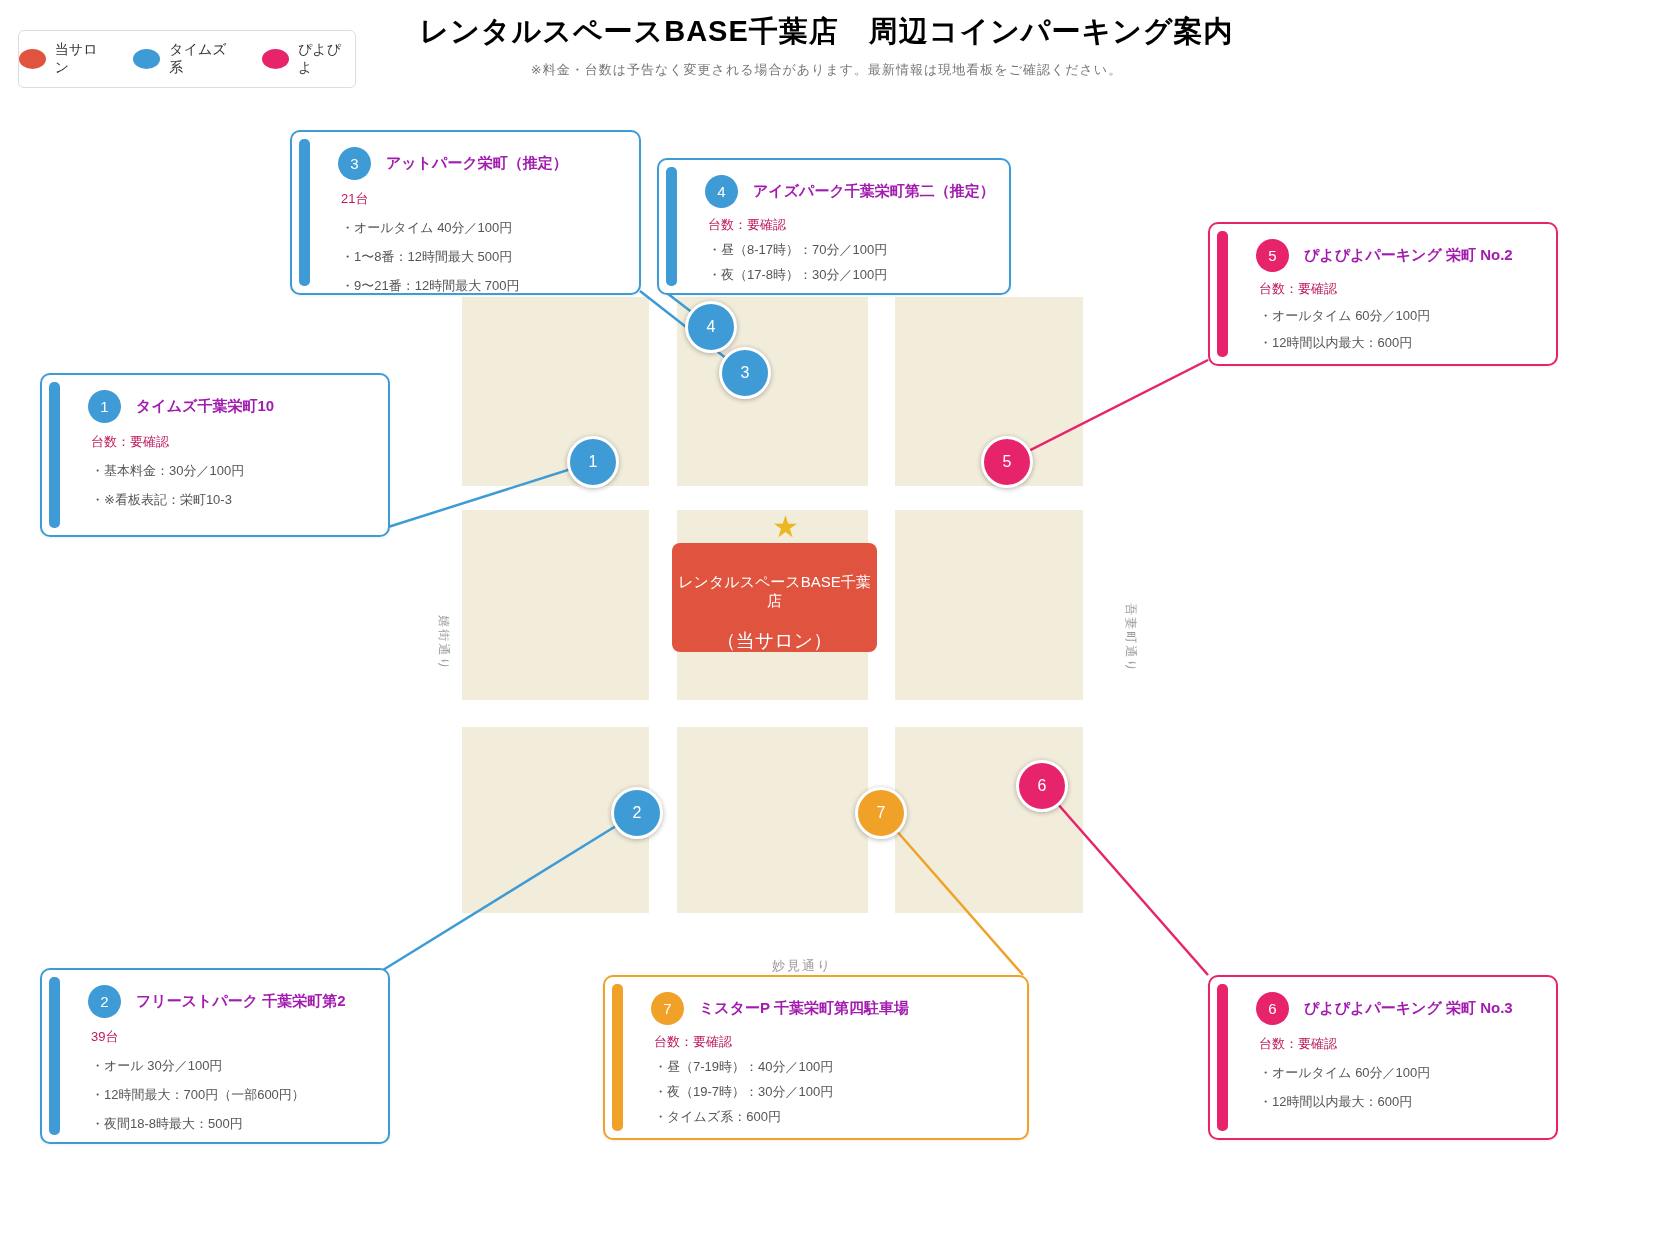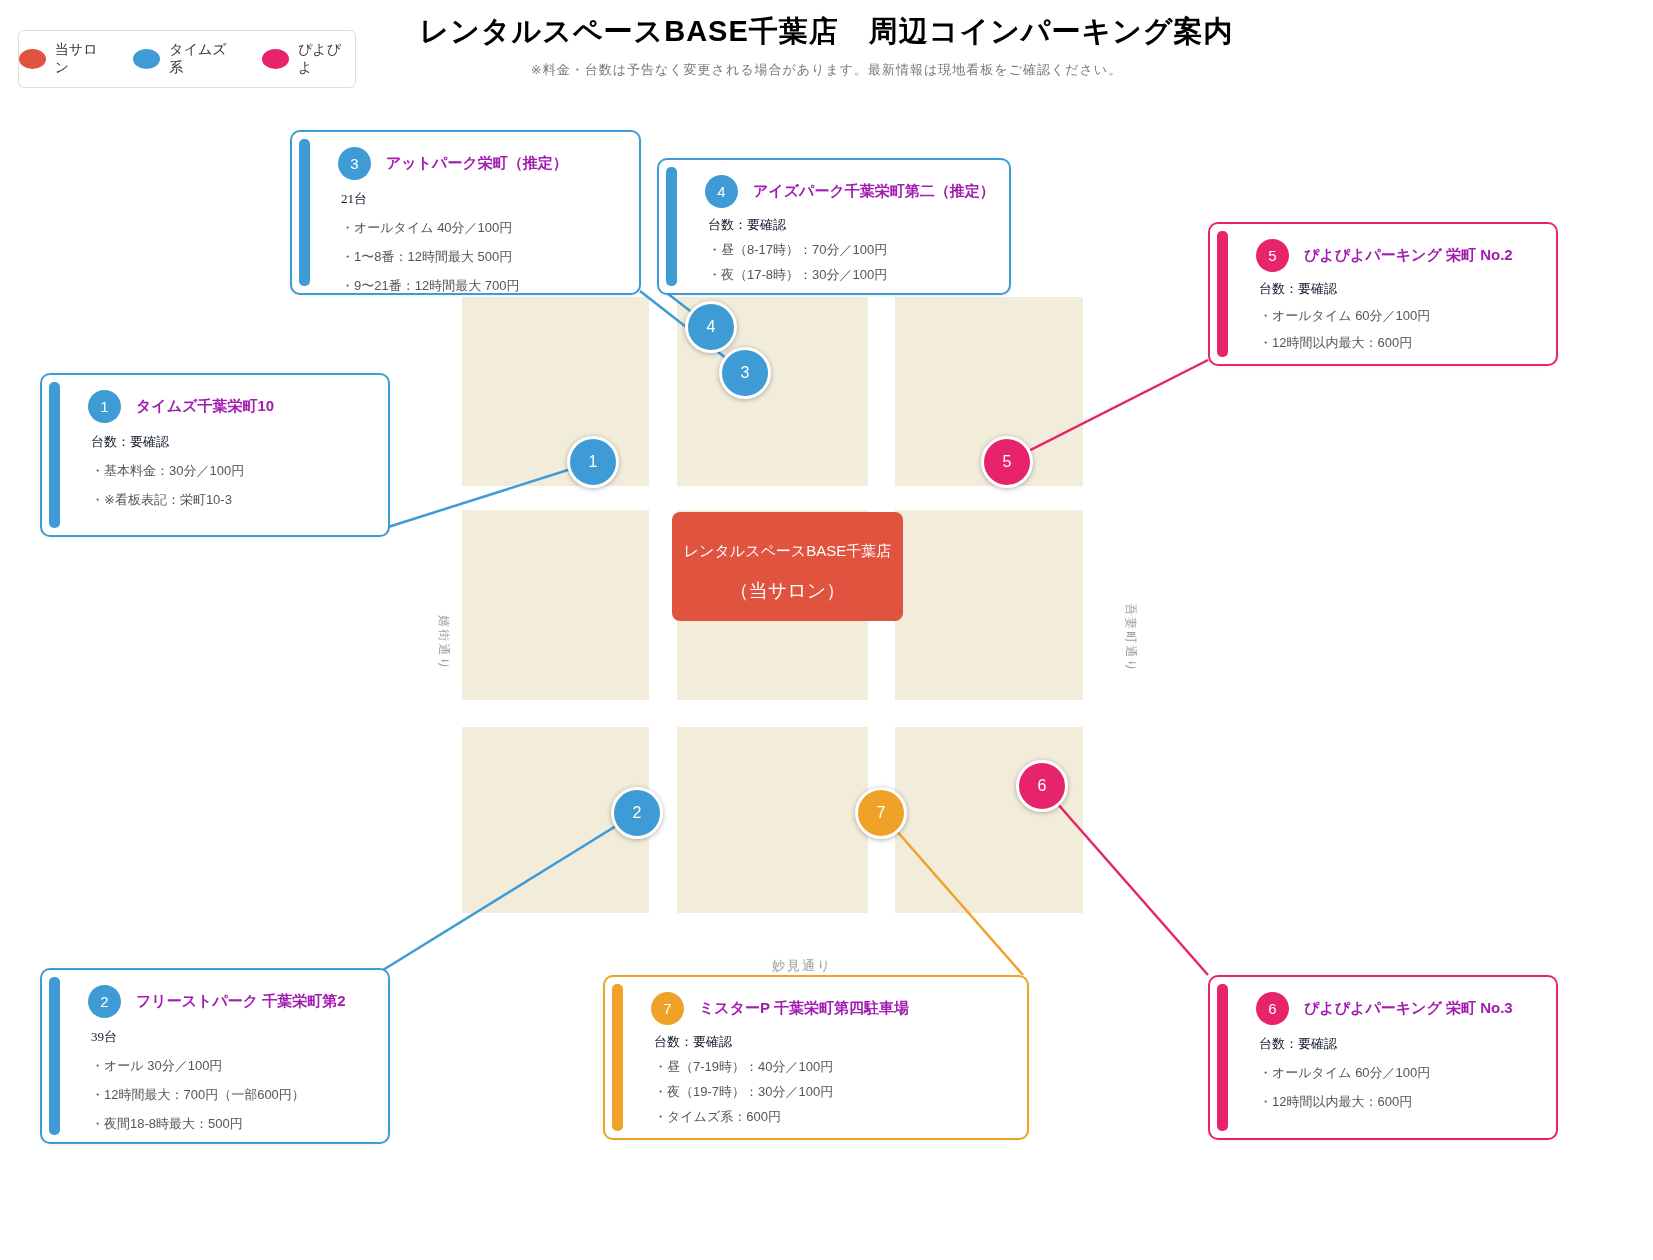--- a/index.html
+++ b/index.html
@@ -27,21 +27,21 @@
   .legend-label{font-size:14px;color:#333;}
   
   .block{position:absolute;background:#f2ecda;}
   .road-label-h{position:absolute;font-size:13px;color:#9a9a9a;letter-spacing:2px;}
   .road-label-v{
     position:absolute;font-size:12px;color:#9a9a9a;letter-spacing:2px;
     transform:rotate(90deg);transform-origin:center;white-space:nowrap;
   }
   .star{position:absolute;font-size:30px;color:#eab822;line-height:1;}
   .salon-box{
-    position:absolute;left:672px;top:512px;width:231px;height:109px;
+    position:absolute;left:672px;top:543px;width:205px;height:109px;
     background:#e0533f;border-radius:8px;color:#fff;text-align:center;
   }
   .salon-name{font-size:15px;margin-top:30px;}
   .salon-sub{font-size:19px;margin-top:17px;}
   
   svg.lines{position:absolute;left:0;top:0;pointer-events:none;}
   .ln{fill:none;stroke-width:2.5px;}
   .ln-blue{stroke:#3e9bd5;} .ln-pink{stroke:#e6236b;} .ln-orange{stroke:#efa227;}
   
   .marker{
@@ -56,21 +56,21 @@
     box-shadow:0 1px 3px rgba(0,0,0,.07);
   }
   .callout .bar{position:absolute;left:7px;top:7px;bottom:7px;width:11px;border-radius:5px;}
   .callout .content{margin-left:36px;padding:15px 14px 10px 10px;}
   .card-header{display:flex;align-items:center;gap:15px;}
   .numcircle{
     width:33px;height:33px;border-radius:50%;color:#fff;flex:0 0 33px;
     display:flex;align-items:center;justify-content:center;font-size:15px;
   }
   .pname{font-size:15px;font-weight:bold;color:#a21caf;}
-  .cap{font-size:13px;color:#0f172a;margin:10px 0 0 3px;font-family:Liberation Serif, serif;}
+  .cap{font-size:13px;color:#be185d;margin:10px 0 0 3px;}
   .bullet{font-size:13px;color:#555;margin:11px 0 0 3px;}
   
   .c-blue{background:#3e9bd5;} .c-pink{background:#e6236b;}
   .c-orange{background:#efa227;} .c-red{background:#e0533f;}
   .b-blue{border-color:#3e9bd5;} .b-pink{border-color:#e6236b;} .b-orange{border-color:#efa227;}
 </style>
 </head>
 <body>
 
 <div class="page-title">レンタルスペースBASE千葉店　周辺コインパーキング案内</div>

